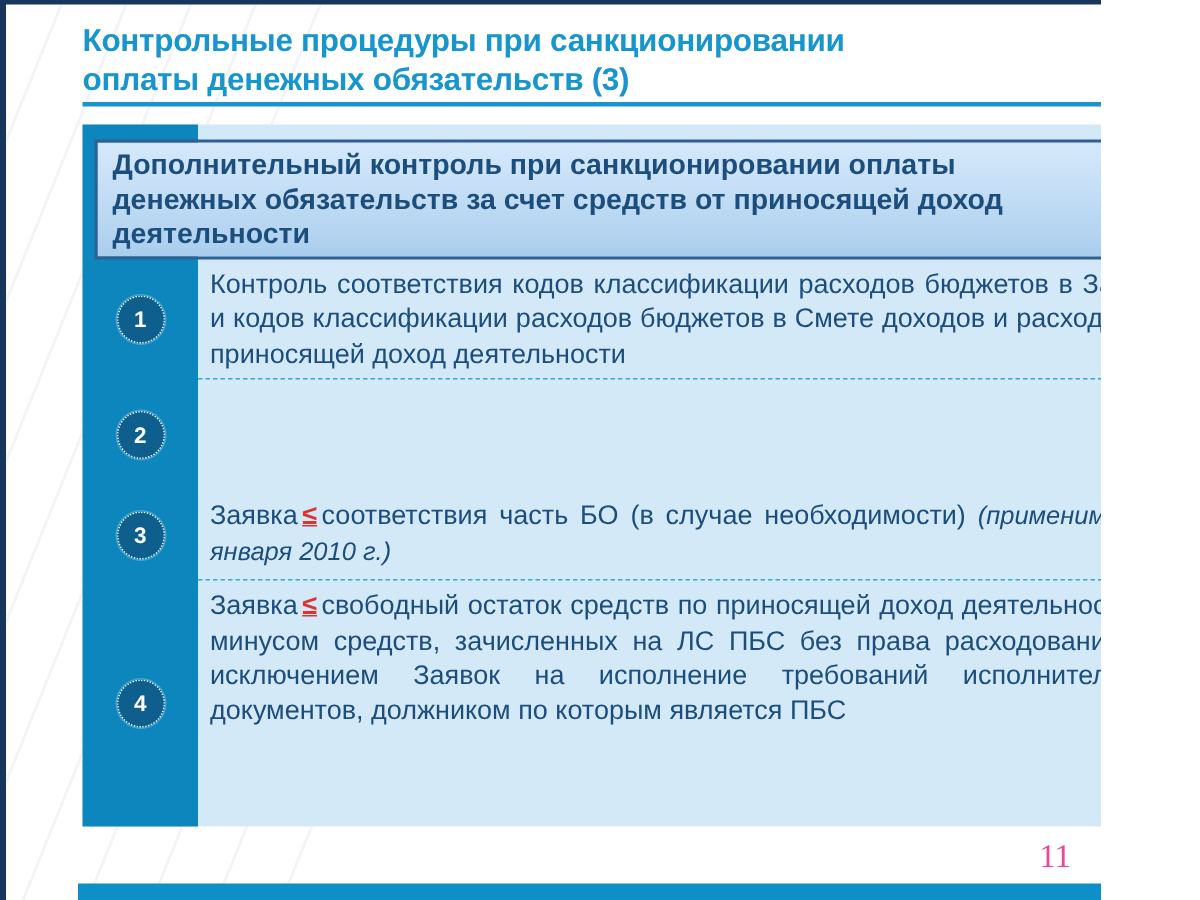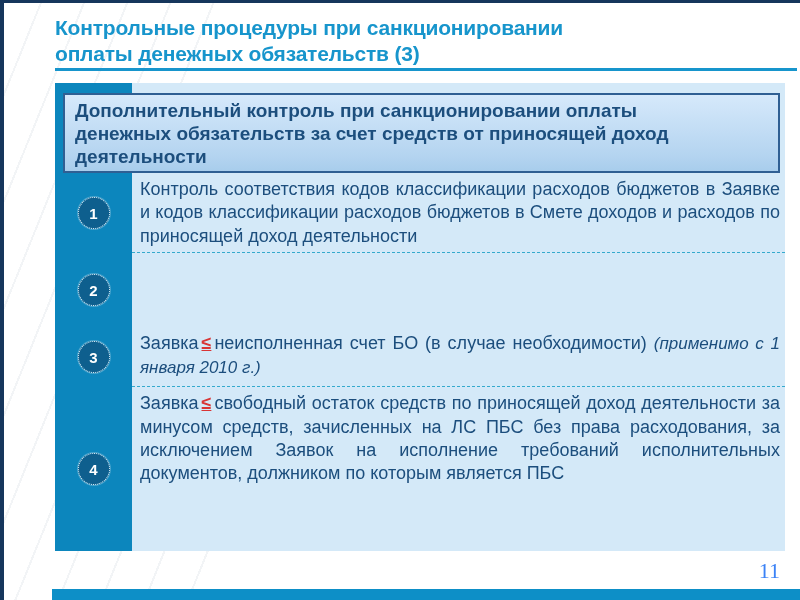--- a/index.html
+++ b/index.html
@@ -1,21 +1,21 @@
 <!DOCTYPE html>
 <html><head>
 <meta charset="utf-8">
 <style>
   * { margin: 0; padding: 0; box-sizing: border-box; }
   html, body { width: 800px; height: 600px; }
   body { font-family: "Liberation Sans", sans-serif; background: #fff; }
 
   .slide {
     position: relative;
-    width: 800px; height: 600px;
+    width: 734px; height: 600px;
     background: #ffffff;
     overflow: hidden;
   }
 
   .bg-diagonals {
     position: absolute; left: 0; top: 0; width: 220px; height: 600px;
     background: repeating-linear-gradient(
       112deg,
       transparent 0px, transparent 38px,
       rgba(130,150,170,0.10) 38px, rgba(130,150,170,0.10) 40px
@@ -101,21 +101,21 @@
   .leq {
     color: #d93535; font-weight: bold;
     text-decoration: underline;
     padding: 0 3px;
   }
   .note { font-style: italic; font-size: 17px; }
 
   .page-number {
     position: absolute; right: 20px; top: 558px;
     font-family: "Liberation Serif", serif;
-    font-size: 22px; color: #3b82f6;
+    font-size: 22px; color: #ec4899;
   }
 
   .bottom-bar {
     position: absolute; left: 52px; bottom: 0; width: 748px; height: 11px;
     background: #0d8fc7;
   }
 </style>
 </head>
 <body>
 
@@ -148,21 +148,21 @@
       <div class="item sep r2">
         <div class="num-cell">
           <div class="num-badge">2</div>
         </div>
       </div>
 
       <div class="item sep r3">
         <div class="num-cell">
           <div class="num-badge">3</div>
         </div>
-        <div class="text-cell"><span>Заявка</span><span class="leq">≤</span><span>неисполненная счет БО (в случае необходимости) </span><span class="note">(применимо с 1 января 2010 г.)</span></div>
+        <div class="text-cell"><span>Заявка</span><span class="leq">≤</span><span>соответствия часть БО (в случае необходимости) </span><span class="note">(применимо с 1 января 2010 г.)</span></div>
       </div>
 
       <div class="item grow">
         <div class="num-cell">
           <div class="num-badge">4</div>
         </div>
         <div class="text-cell"><span>Заявка</span><span class="leq">≤</span><span>свободный остаток средств по приносящей доход деятельности за минусом средств, зачисленных на ЛС ПБС без права расходования, за исключением Заявок на исполнение требований исполнительных документов, должником по которым является ПБС</span><span class="note"></span></div>
       </div>
 
     </div>

